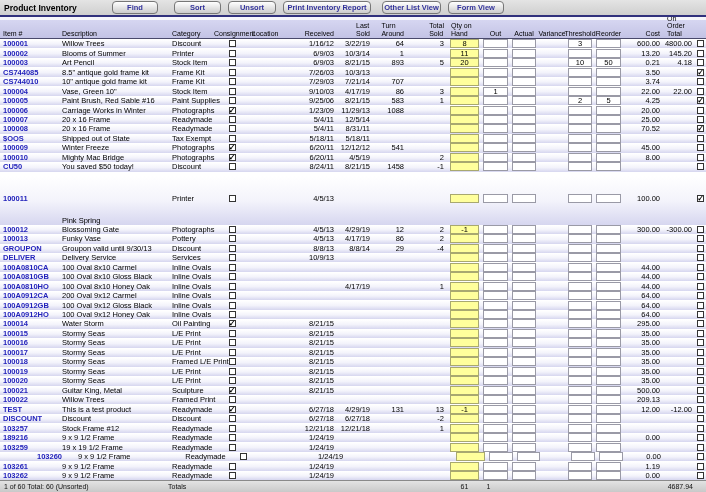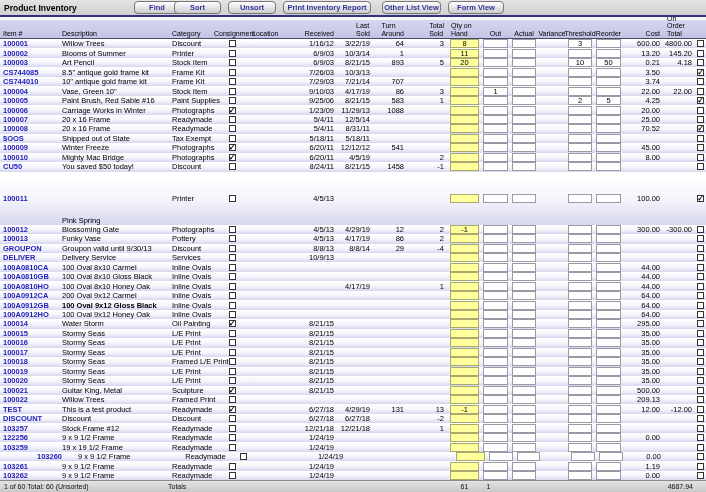--- a/index.html
+++ b/index.html
@@ -7,21 +7,21 @@
     font-family:"Liberation Sans",sans-serif;}
   .app{width:706px;height:492px;display:flex;flex-direction:column;background:#fff}
 
   
   .toolbar{position:relative;height:17px;flex:none;background:linear-gradient(#e4e4e4,#cfcfcf);
     border-bottom:2px solid #31317d}
   .title{position:absolute;left:4px;top:3px;font-size:8.5px;font-weight:bold;color:#000}
   .tbtn{position:absolute;top:1px;height:13px;border:1px solid #777;border-radius:4px;
     background:linear-gradient(#ffffff,#cccccc);font-size:7.5px;font-weight:bold;color:#32329b;
     display:flex;align-items:center;justify-content:center;cursor:default}
-  .b-find{left:134px;width:46px}.b-sort{left:174px;width:47px}.b-unsort{left:228px;width:48px}
+  .b-find{left:112px;width:46px}.b-sort{left:174px;width:47px}.b-unsort{left:228px;width:48px}
   .b-print{left:283px;width:88px}.b-other{left:382px;width:59px}.b-form{left:448px;width:56px}
 
   .gap{height:3px;flex:none;background:#f6f6fb}
 
   
   .hdr{height:19px;flex:none;background:linear-gradient(#d6d6f1,#c3c3e5);border-bottom:1px solid #49496b;
     display:flex;font-size:7px;line-height:7.5px;color:#000}
   .hcell{display:flex;align-items:flex-end;padding-bottom:1px;white-space:pre-line;overflow:visible}
 
   
@@ -866,21 +866,21 @@
           <div class="fbox"></div>
         </div>
         <div class="cell a-r" style="width: 44px; padding-right: 7px;">64.00</div>
         <div class="cell a-r" style="width: 28px; padding-right: 3px;"></div>
         <div class="cell a-c" style="width: 11px;">
           <span class="cb"></span>
         </div>
       </div>
       <div class="row">
         <div class="cell item" style="width: 58px; padding-left: 3px;">100A0912GB</div>
-        <div class="cell" style="width: 112px; padding-left: 4px; font-weight: bold;">100 Oval 9x12 Gloss Black</div>
+        <div class="cell" style="width: 112px; padding-left: 4px;">100 Oval 9x12 Gloss Black</div>
         <div class="cell" style="width: 44px; padding-left: 2px;">Inline Ovals</div>
         <div class="cell a-c" style="width: 36px;">
           <span class="cb"></span>
         </div>
         <div class="cell" style="width: 40px; padding-left: 2px;"></div>
         <div class="cell a-r" style="width: 46px; padding-right: 2px;"></div>
         <div class="cell a-r" style="width: 36px; padding-right: 2px;"></div>
         <div class="cell a-r" style="width: 34px; padding-right: 2px;"></div>
         <div class="cell a-r" style="width: 42px; padding-right: 4px;"></div>
         <div class="cell" style="width: 33px;">
@@ -1341,21 +1341,21 @@
         <div class="cell" style="width: 29px;">
           <div class="fbox"></div>
         </div>
         <div class="cell a-r" style="width: 44px; padding-right: 7px;"></div>
         <div class="cell a-r" style="width: 28px; padding-right: 3px;"></div>
         <div class="cell a-c" style="width: 11px;">
           <span class="cb"></span>
         </div>
       </div>
       <div class="row">
-        <div class="cell item" style="width: 58px; padding-left: 3px;">122256</div>
+        <div class="cell item" style="width: 58px; padding-left: 3px;">189216</div>
         <div class="cell" style="width: 112px; padding-left: 4px;">9 x 9  1/2 Frame</div>
         <div class="cell" style="width: 44px; padding-left: 2px;">Readymade</div>
         <div class="cell a-c" style="width: 36px;">
           <span class="cb"></span>
         </div>
         <div class="cell" style="width: 40px; padding-left: 2px;"></div>
         <div class="cell a-r" style="width: 46px; padding-right: 2px;">1/24/19</div>
         <div class="cell a-r" style="width: 36px; padding-right: 2px;"></div>
         <div class="cell a-r" style="width: 34px; padding-right: 2px;"></div>
         <div class="cell a-r" style="width: 42px; padding-right: 4px;"></div>

